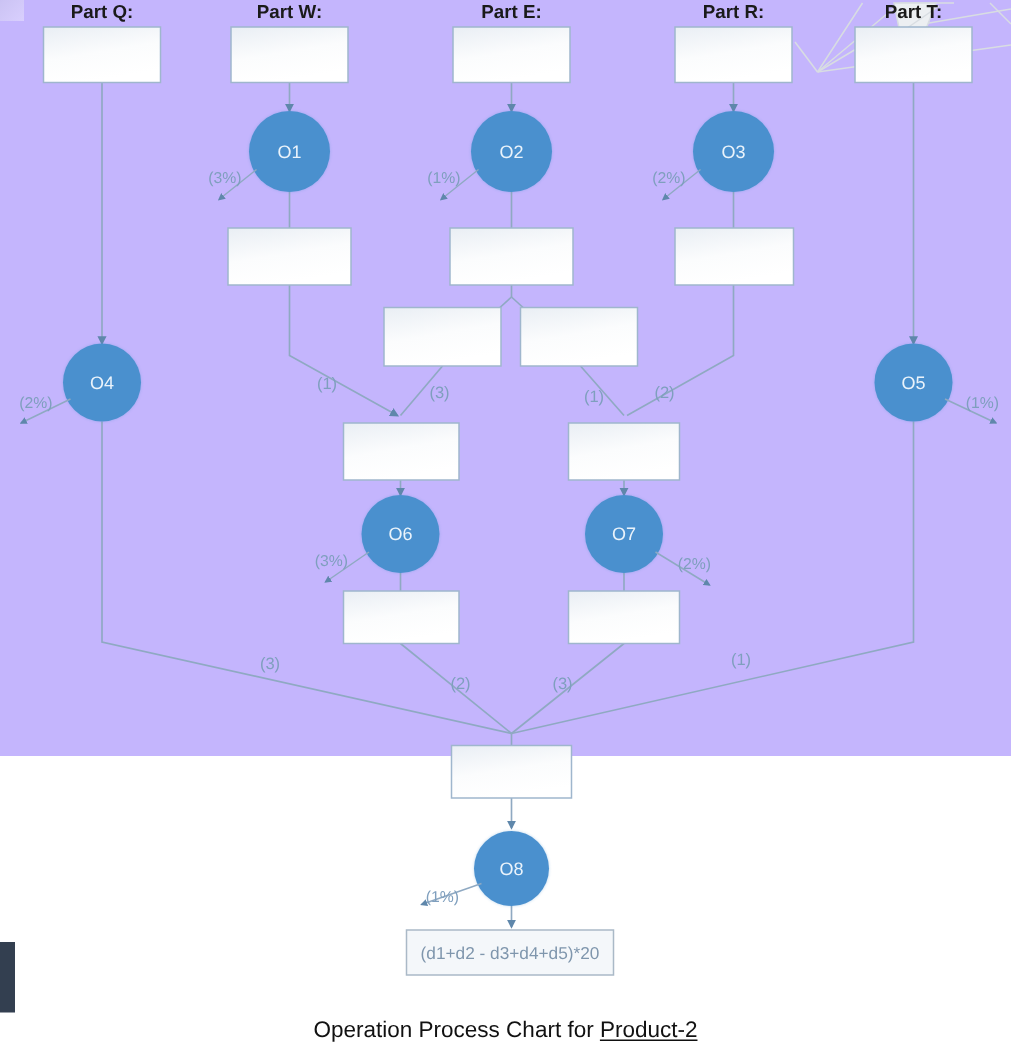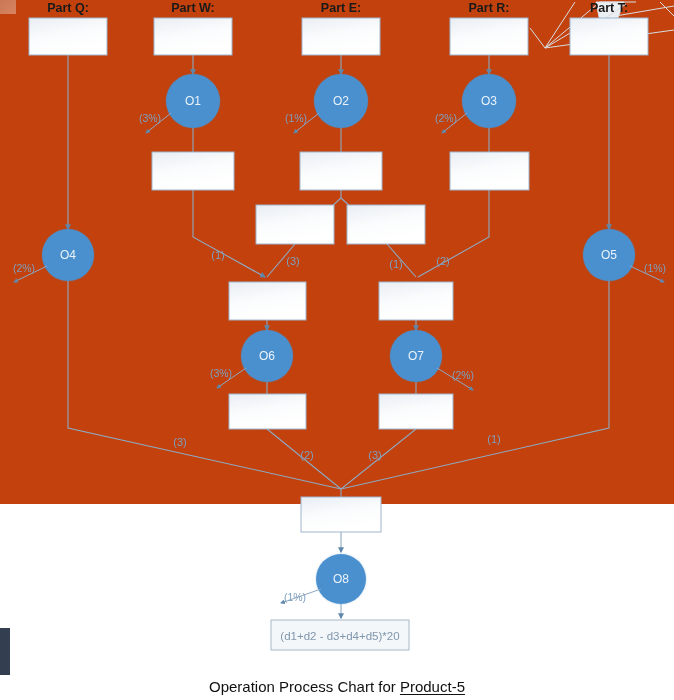--- a/index.html
+++ b/index.html
@@ -1,18 +1,18 @@
 <!DOCTYPE html>
 <html><head>
 <meta charset="utf-8">
 <style>
   html,body{margin:0;padding:0;background:#ffffff;}
   body{width:674px;height:700px;overflow:hidden;
        font-family:"Liberation Sans","DejaVu Sans",sans-serif;}
-  #stage{position:relative;width:674px;height:504px;background:#c2410c;}
+  #stage{position:relative;width:674px;height:504px;background:#c4b5fd;}
   svg#chart{position:absolute;left:0;top:0;width:674px;height:700px;}
 
   .part-label{font-size:12.5px;fill:#1a1a1a;font-weight:600;
               text-anchor:middle;font-family:"Liberation Sans",sans-serif;}
   .op-label{font-size:12px;fill:#eaf3fb;text-anchor:middle;
             dominant-baseline:central;font-family:"Liberation Sans",sans-serif;}
   .mult-label{font-size:11px;fill:#7f9fbe;text-anchor:middle;
               font-family:"Liberation Sans",sans-serif;}
   .scrap-label{font-size:10.5px;fill:#7f9fbe;text-anchor:middle;
                font-family:"Liberation Sans",sans-serif;}
@@ -226,16 +226,16 @@
 
     <g>
       <rect class="formula-box" x="271" y="620" width="138" height="30"></rect>
       <text class="formula-text" x="340" y="636">(d1+d2 - d3+d4+d5)*20</text>
     </g>
   </svg>
 
   <div class="edge-strip" style="left:0;top:628px;width:10px;height:47px;"></div>
 
   <div class="caption" style="top:678px;">
-    <span>Operation Process Chart for </span><u>Product-5</u>
+    <span>Operation Process Chart for </span><u>Product-2</u>
   </div>
 
 </div>
 
 </body></html>

